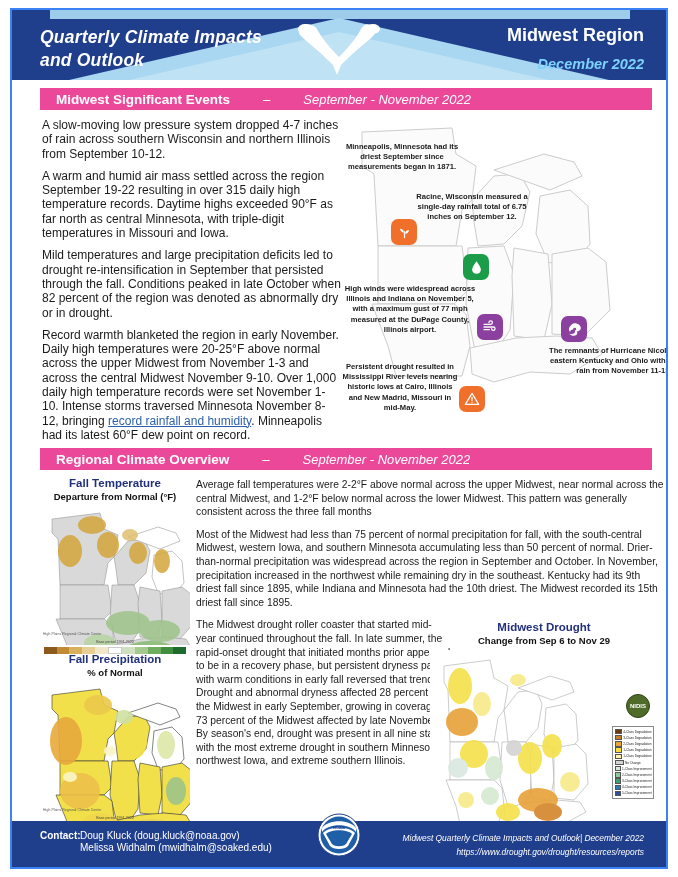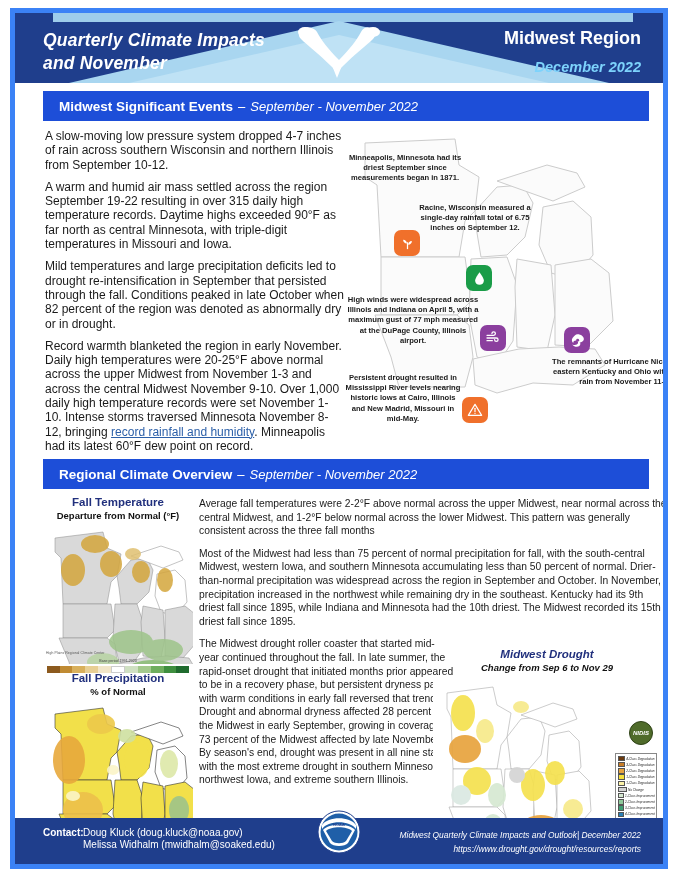--- a/index.html
+++ b/index.html
@@ -13,21 +13,21 @@
   .page {
     position: absolute; left: 0; top: 0;
     width: 678px; height: 877px;
     background: #ffffff;
     padding: 8px 10px 0 10px;
   }
   .sheet {
     position: relative;
     width: 658px; height: 861px;
     background: #ffffff;
-    border: 5px solid #3b82f6;
+    border: 2px solid #3b82f6;
     overflow: hidden;
   }
 
   
   .header {
     position: relative;
     height: 70px;
     background: #1f3e8c;
     overflow: hidden;
   }
@@ -86,25 +86,26 @@
     font-size: 14.5px;
     font-weight: bold;
     font-style: italic;
     line-height: 22px;
     margin-top: 6px;
   }
 
   
   .banner {
     margin: 8px 14px 0 28px;
-    height: 30px;
-    background: #1d4ed8;
+    height: 22px;
+    background: #ec4899;
     display: flex;
     align-items: center;
     padding-left: 16px;
+    gap: 28px;
   }
   .banner .b-title {
     color: #ffffff;
     font-size: 13.5px;
     font-weight: bold;
   }
   .banner .b-sub {
     color: #ffffff;
     font-size: 13px;
     font-style: italic;
@@ -178,21 +179,21 @@
   .map-sub {
     text-align: center;
     color: #111111;
     font-size: 9.5px;
     font-weight: bold;
     line-height: 13px;
   }
 
   .temp-block { position: absolute; left: 28px; top: 6px; width: 150px; }
   .prec-block { position: absolute; left: 28px; top: 182px; width: 150px; }
-  .drought-block { position: absolute; left: 418px; top: 158px; width: 228px; font-style: italic; }
+  .drought-block { position: absolute; left: 418px; top: 150px; width: 228px; }
 
   .rco-text {
     position: absolute; left: 184px; top: 8px;
     width: 472px;
   }
   .rco-text p {
     font-size: 10.3px;
     line-height: 13.6px;
     color: #1a1a1a;
     margin-bottom: 9px;
@@ -272,21 +273,21 @@
       <div class="hdr-mountain"></div>
       <div class="hdr-mountain2"></div>
       <svg class="hdr-bird" viewBox="0 0 100 58">
         <path d="M14 6 C10 8 8 13 12 17 C18 23 30 32 42 44 C44 46 46 48 48 52 C50 48 52 46 54 44 C66 32 78 23 84 17 C88 13 86 8 82 6 C78 4 74 6 72 10 C68 18 60 28 50 38 C40 28 32 18 28 10 C26 6 18 4 14 6 Z" fill="#ffffff"></path>
         <ellipse cx="16" cy="10" rx="7" ry="5" fill="#ffffff"></ellipse>
         <ellipse cx="84" cy="10" rx="7" ry="5" fill="#ffffff"></ellipse>
         <path d="M44 46 L48 56 L52 46 Z" fill="#ffffff"></path>
       </svg>
       <div class="hdr-left">
         <div class="l1">Quarterly Climate Impacts</div>
-        <div class="l2">and November</div>
+        <div class="l2">and Outlook</div>
       </div>
       <div class="hdr-right">
         <div class="r1">Midwest Region</div>
         <div class="r2">December 2022</div>
       </div>
     </div>
 
     <div class="banner">
       <span class="b-title">Midwest Significant Events</span>
       <span class="b-sub">–</span>
@@ -323,21 +324,21 @@
             <path d="M170 134 L204 140 L208 190 L200 226 L170 222 L168 162 Z"></path>
 
             <path d="M208 140 L244 134 L262 148 L266 196 L240 222 L208 220 Z"></path>
 
             <path d="M126 234 L172 224 L212 222 L248 224 L258 240 L226 260 L186 258 L150 268 L128 260 Z"></path>
           </g>
         </svg>
 
         <div class="callout c-mn">Minneapolis, Minnesota had its driest September since measurements began in 1871.</div>
         <div class="callout c-wi">Racine, Wisconsin measured a single-day rainfall total of 6.75 inches on September 12.</div>
-        <div class="callout c-wind">High winds were widespread across Illinois and Indiana on April 5, with a maximum gust of 77 mph measured at the DuPage County, Illinois airport.</div>
+        <div class="callout c-wind">High winds were widespread across Illinois and Indiana on November 5, with a maximum gust of 77 mph measured at the DuPage County, Illinois airport.</div>
         <div class="callout c-nic">The remnants of Hurricane Nicole soaked eastern Kentucky and Ohio with 1.5-4” of rain from November 11-13.</div>
         <div class="callout c-ms">Persistent drought resulted in Mississippi River levels nearing historic lows at Cairo, Illinois and New Madrid, Missouri in mid-May.</div>
 
         <div class="evt-icon i-mn">
           <svg width="15" height="15" viewBox="0 0 24 24" fill="#ffffff">
             <path d="M11 21 L11 10 L13 10 L13 21 Z"></path>
             <path d="M11 12 C7 12 5 9 5 6 C9 6 11 9 11 12 Z"></path>
             <path d="M13 14 C17 14 19 11 19 8 C15 8 13 11 13 14 Z"></path>
           </svg>
         </div>

